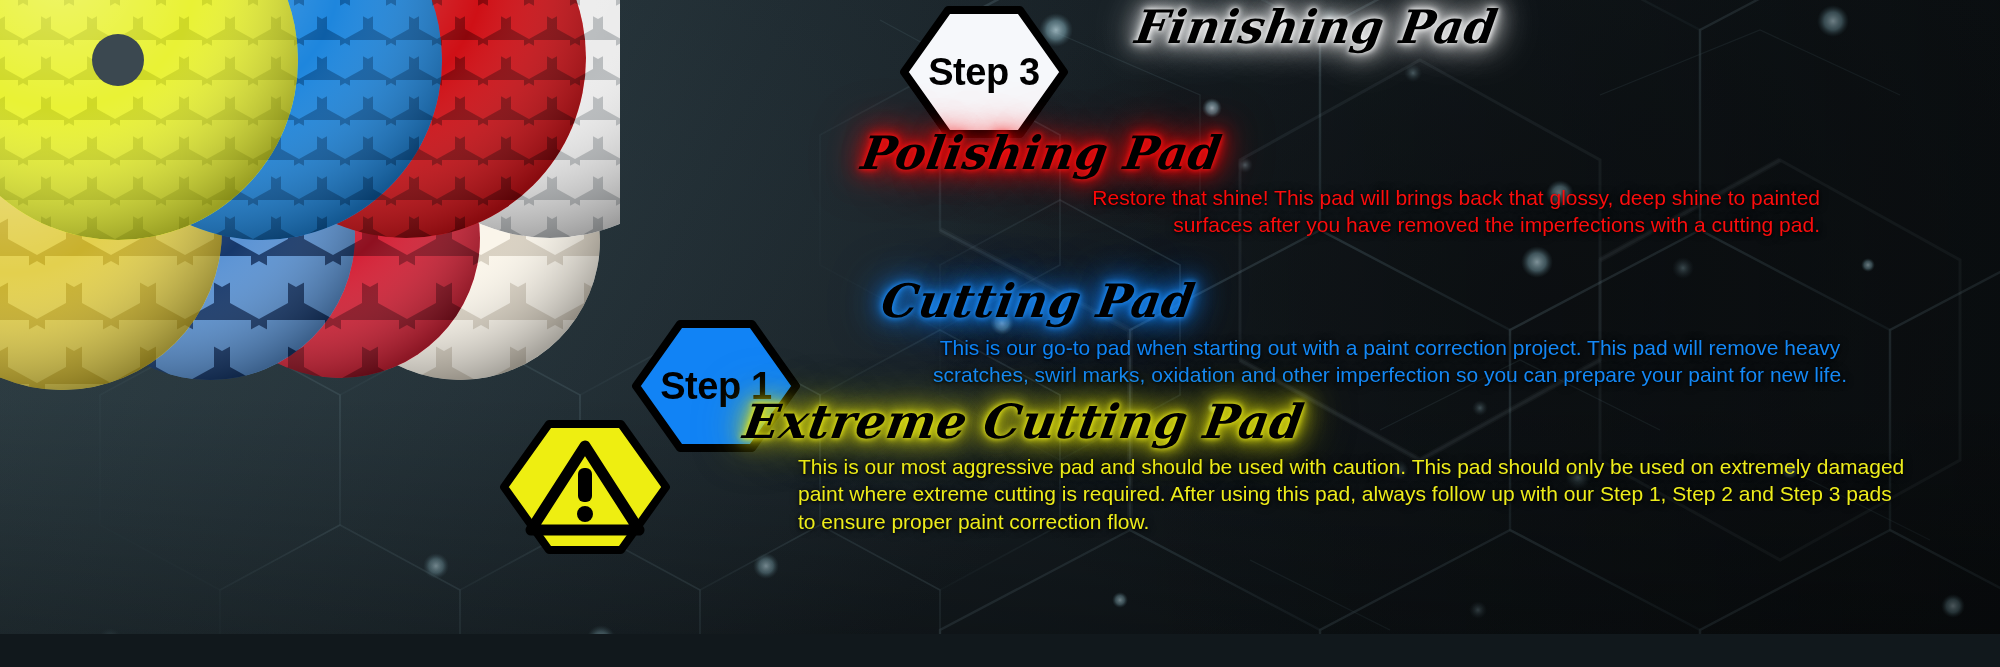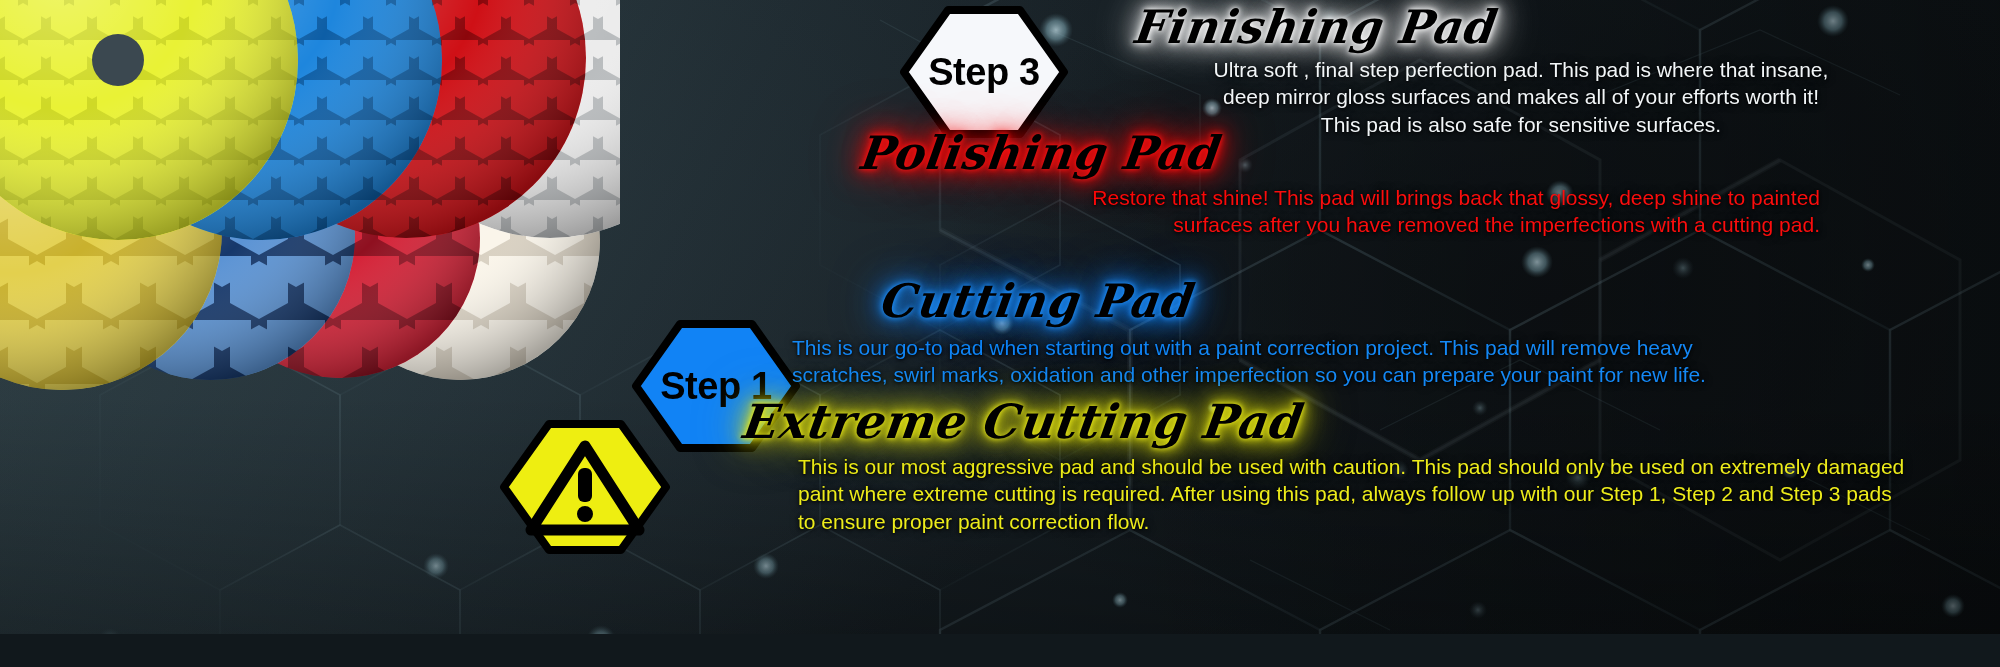--- a/index.html
+++ b/index.html
@@ -51,21 +51,21 @@
     letter-spacing:.5px;
   }
   .title.white  { text-shadow:0 0 5px #fff,0 0 11px #fff,0 0 22px #fff,0 0 34px rgba(255,255,255,.85),0 0 50px rgba(255,255,255,.5); }
   .title.red    { text-shadow:0 0 5px #ff1111,0 0 11px #ff1111,0 0 22px #f00,0 0 34px rgba(255,0,0,.85),0 0 52px rgba(255,0,0,.55); }
   .title.blue   { text-shadow:0 0 5px #1e90ff,0 0 11px #1e90ff,0 0 22px #0d7ff5,0 0 34px rgba(20,130,255,.85),0 0 52px rgba(20,130,255,.55); }
   .title.yellow { text-shadow:0 0 5px #eaea18,0 0 11px #eaea18,0 0 22px #e2e200,0 0 34px rgba(226,226,0,.85),0 0 52px rgba(226,226,0,.5); }
 
   .body { line-height:1.30; white-space:pre-line; }
   .body.white  { color:#f2f6f8; text-shadow:0 1px 3px rgba(0,0,0,.95),0 0 9px rgba(0,0,0,.8); text-align:center; }
   .body.red    { color:#fb0d0d; text-shadow:0 1px 3px rgba(0,0,0,.95),0 0 9px rgba(0,0,0,.8); text-align:right; }
-  .body.blue   { color:#1488f5; text-shadow:0 1px 3px rgba(0,0,0,.95),0 0 9px rgba(0,0,0,.8); }
+  .body.blue   { color:#1488f5; text-shadow:0 1px 3px rgba(0,0,0,.95),0 0 9px rgba(0,0,0,.8); text-align:center; }
   .body.yellow { color:#edec1b; text-shadow:0 1px 3px rgba(0,0,0,.95),0 0 9px rgba(0,0,0,.8); text-align:left; }
 
   
   #step3 { left:900px; top:2px;  width:1090px; }
   #step2 { left:772px; top:130px; width:1218px; }
   #step1 { left:632px; top:278px; width:1358px; }
   #step0 { left:500px; top:398px; width:1490px; }
 
   #step3 .title { font-size:46px; }
   #step2 .title { font-size:46px; }
@@ -321,23 +321,20 @@
 
   <div class="step-row" id="step3">
     <div class="hexbadge" style="margin-top:4px;">
       <svg width="168" height="132" viewBox="0 0 168 132">
         <polygon points="48,4 120,4 164,66 120,128 48,128 4,66" fill="#f6f8fb" stroke="#000" stroke-width="8" stroke-linejoin="round"></polygon>
       </svg>
       <div class="hexlabel" style="font-size:38px;">Step 3</div>
     </div>
     <div class="step-text" style="margin-left:-6px; padding-top:2px;">
       <div class="title white" style="margin-left:74px; margin-bottom:6px;">Finishing Pad</div>
-      <div class="body white" style="width:918px;">Ultra soft , final step perfection pad.  This pad is where that insane,
-deep mirror gloss surfaces and makes all of your efforts worth it!
-This pad is also safe for sensitive surfaces.</div>
     </div>
   </div>
 
   <div class="step-row" id="step2">
     <div class="step-text" style="margin-left:-8px;">
       <div class="title red" style="margin-left:98px; margin-bottom:8px;">Polishing Pad</div>
       <div class="body red" style="width:1056px;">Restore that shine!  This pad will brings back that glossy, deep shine to painted
 surfaces after you have removed the imperfections with a cutting pad.</div>
     </div>
   </div>

